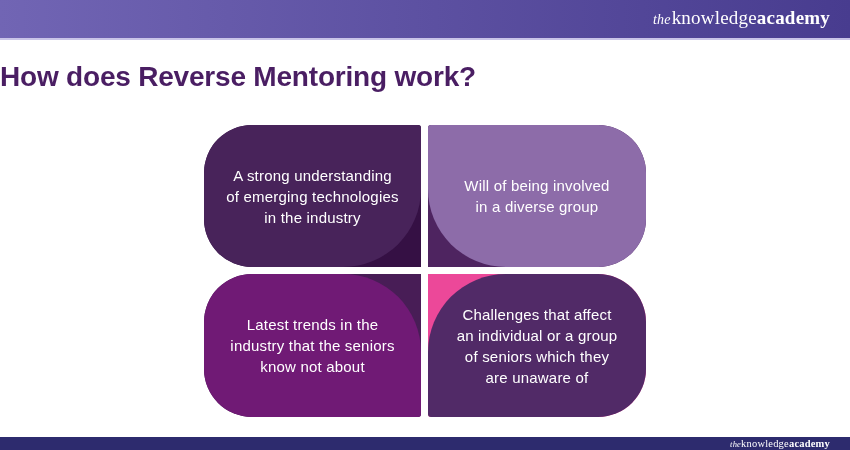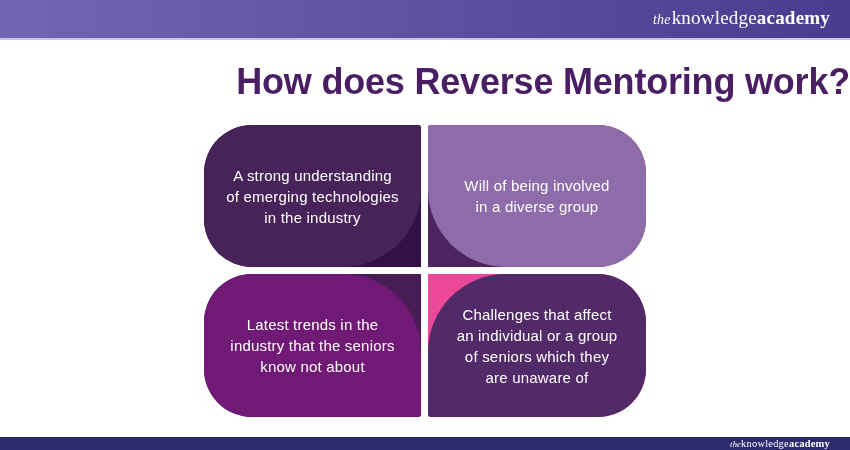--- a/index.html
+++ b/index.html
@@ -37,22 +37,22 @@
     margin-right: 1px;
   }
   .brand .word1 { font-weight: normal; }
   .brand .word2 { font-weight: bold; }
   
   .page-title {
     position: absolute;
     top: 61px;
     left: 0;
     width: 100%;
-    text-align: right;
-    font-size: 36px;
+    text-align: left;
+    font-size: 28px;
     font-weight: bold;
     color: #4A1E63;
     letter-spacing: -0.2px;
   }
   
   .cards-grid {
     position: absolute;
     left: 204px;
     top: 125px;
     width: 442px;

